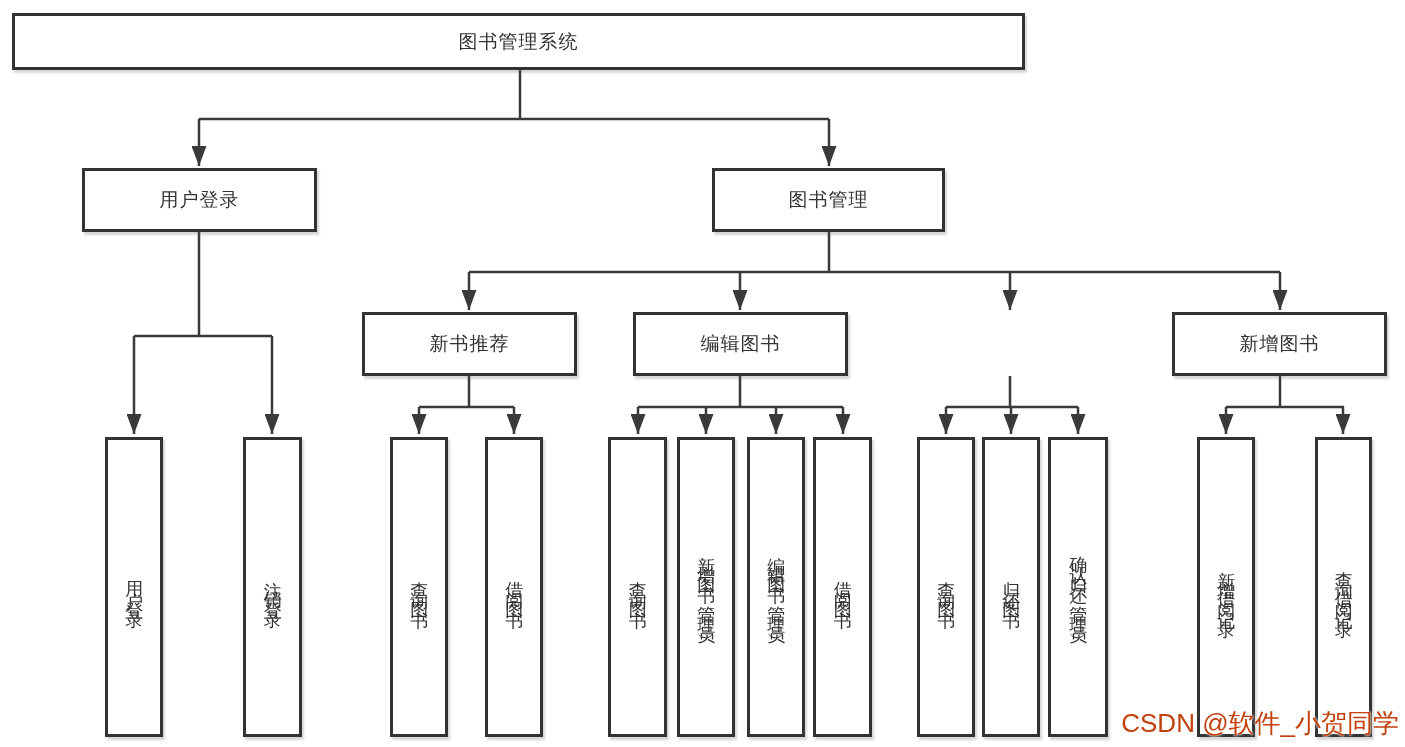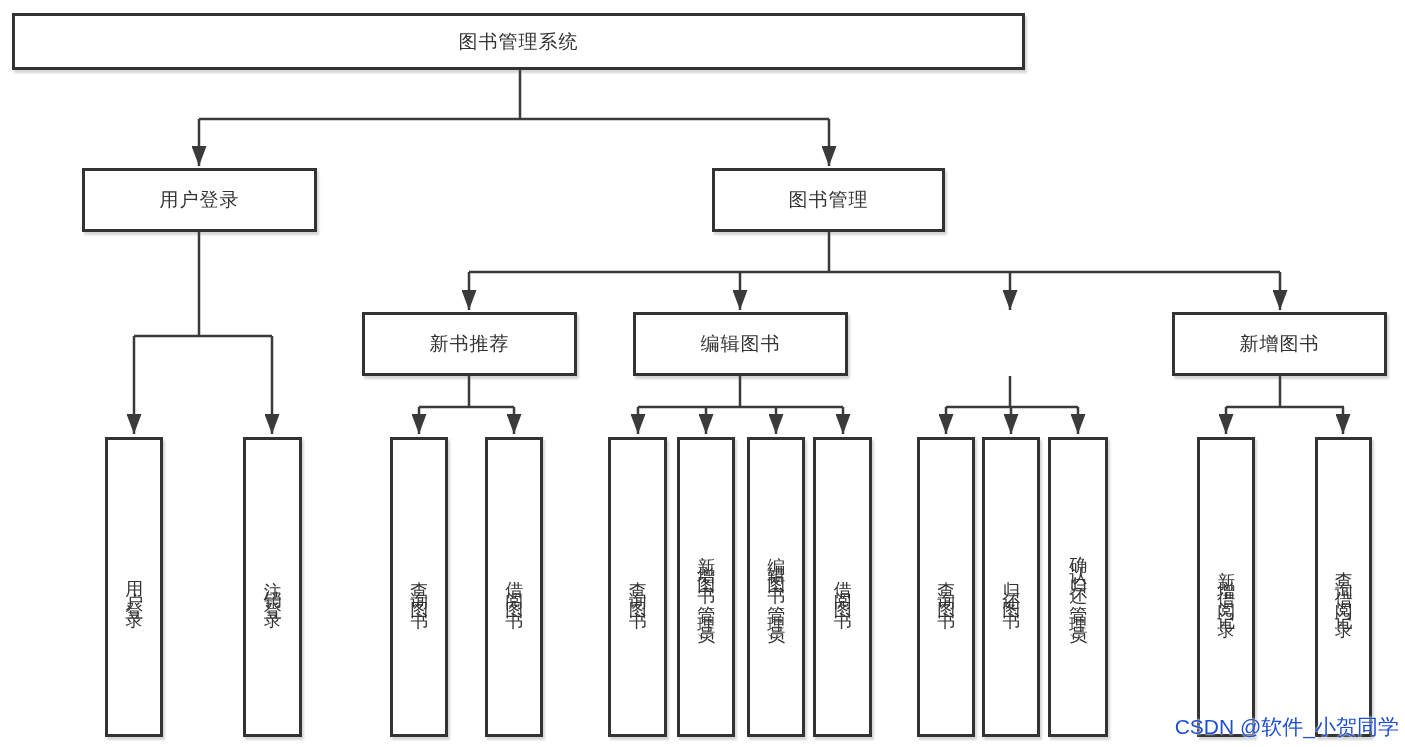--- a/index.html
+++ b/index.html
@@ -43,22 +43,22 @@
     writing-mode: vertical-rl;
     font-size: 18px;
     letter-spacing: 10px;
     line-height: 1.15;
     color: #333333;
   }
   .watermark {
     position: absolute;
     right: 6px;
     bottom: 6px;
-    font-size: 21px;
-    color: #1d4ed8;
+    font-size: 26px;
+    color: #c2410c;
     text-shadow: 0 0 2px #ffffff, 0 0 3px #ffffff;
     z-index: 5;
     white-space: nowrap;
   }
 </style>
 </head>
 <body>
 
 <div class="canvas">
 

